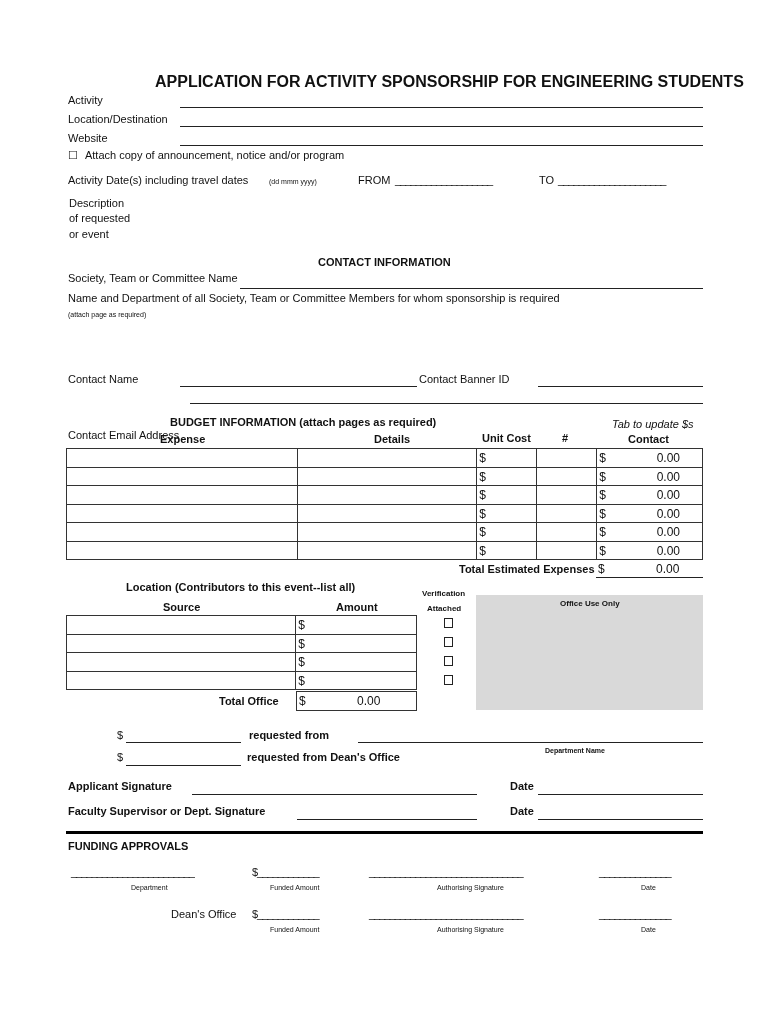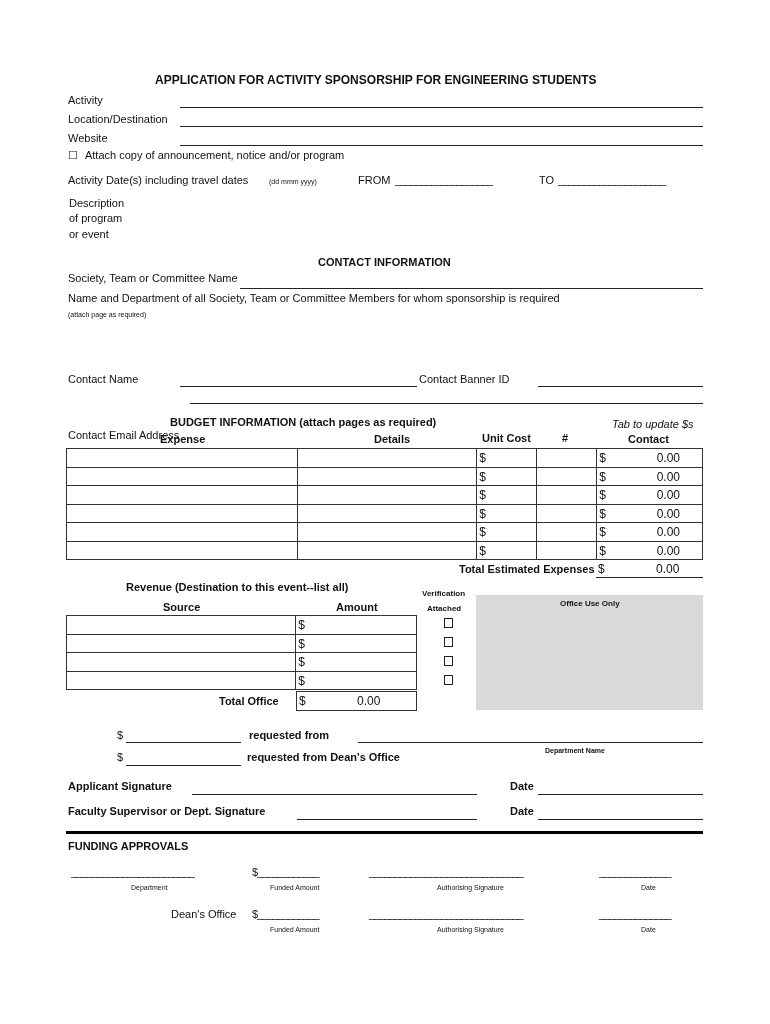--- a/index.html
+++ b/index.html
@@ -5,21 +5,21 @@
   * { box-sizing: border-box; margin: 0; padding: 0; }
   html, body { width: 770px; height: 1024px; background: #fff; }
   body { position: relative; font-family: "Liberation Sans", sans-serif; color: #111; font-size: 11px; overflow: hidden; }
   .abs { position: absolute; }
   .t { position: absolute; white-space: nowrap; line-height: 1; }
   .b { font-weight: bold; }
   .line { position: absolute; border-bottom: 1.3px solid #222; height: 0; }
   .thick { border-bottom: 3px solid #000; }
   .tiny { font-size: 7px; }
   .small { font-size: 8px; }
-  .title { font-size: 12px; font-weight: bold; }
+  .title { font-size: 16px; font-weight: bold; }
   .tbl { position: absolute; border-collapse: collapse; }
   .tbl td { border: 1.3px solid #333; height: 18.5px; padding: 0 2px; font-size: 12px; vertical-align: middle; }
   .cell-dollar { position: relative; }
   .cell-dollar .d { position: absolute; left: 2px; top: 2px; }
   .cell-dollar .v { position: absolute; right: 22px; top: 2px; }
   .cbx { position: absolute; width: 9px; height: 10px; border: 1.6px solid #222; }
   .office { position: absolute; background: #d9d9d9; }
   .dash { letter-spacing: -1px; }
 </style>
 </head>
@@ -42,21 +42,21 @@
 </div>
 
 <div class="t" style="left:68px; top:175px;">Activity Date(s) including travel dates</div>
 <div class="t tiny" style="left:269px; top:178px;">(dd mmm yyyy)</div>
 <div class="t" style="left:358px; top:175px;">FROM</div>
 <div class="t dash" style="left:395px; top:175px;">___________________</div>
 <div class="t" style="left:539px; top:175px;">TO</div>
 <div class="t dash" style="left:558px; top:175px;">_____________________</div>
 
 <div class="t" style="left:69px; top:198px;">Description</div>
-<div class="t" style="left:69px; top:213px;">of program</div>
+<div class="t" style="left:69px; top:213px;">of requested</div>
 <div class="t" style="left:69px; top:229px;">or event</div>
 <div class="abs" style="left:130px; top:195px; width:573px; height:50px;"></div>
 
 <div class="t b" style="left:318px; top:257px;">CONTACT INFORMATION</div>
 <div class="t" style="left:68px; top:273px;">Society, Team or Committee Name</div>
 <div class="line" style="left:240px; width:463px; top:288px;"></div>
 <div class="t" style="left:68px; top:293px;">Name and Department of all Society, Team or Committee Members for whom sponsorship is required</div>
 <div class="t tiny" style="left:68px; top:311px;">(attach page as required)</div>
 <div class="abs" style="left:68px; top:322px; width:635px; height:45px;"></div>
 
@@ -157,21 +157,21 @@
         </td>
     </tr>
   </tbody>
 </table>
 
 <div class="t b" style="left:459px; top:564px;">Total Estimated Expenses</div>
 <div class="t" style="left:598px; top:563px; font-size:12px;">$</div>
 <div class="t" style="left:656px; top:563px; font-size:12px;">0.00</div>
 <div class="line" style="left:596px; width:107px; top:577px;"></div>
 
-<div class="t b" style="left:126px; top:582px;">Revenue (Destination to this event--list all)</div>
+<div class="t b" style="left:126px; top:582px;">Location (Contributors to this event--list all)</div>
 <div class="t small b" style="left:422px; top:590px;">Verification</div>
 <div class="t small b" style="left:427px; top:605px;">Attached</div>
 <div class="t b" style="left:163px; top:602px;">Source</div>
 <div class="t b" style="left:336px; top:602px;">Amount</div>
 
 <table class="tbl" style="left:66px; top:615px; width:351px;">
   <colgroup>
       <col style="width:230px">
       <col style="width:121px">
     </colgroup>

